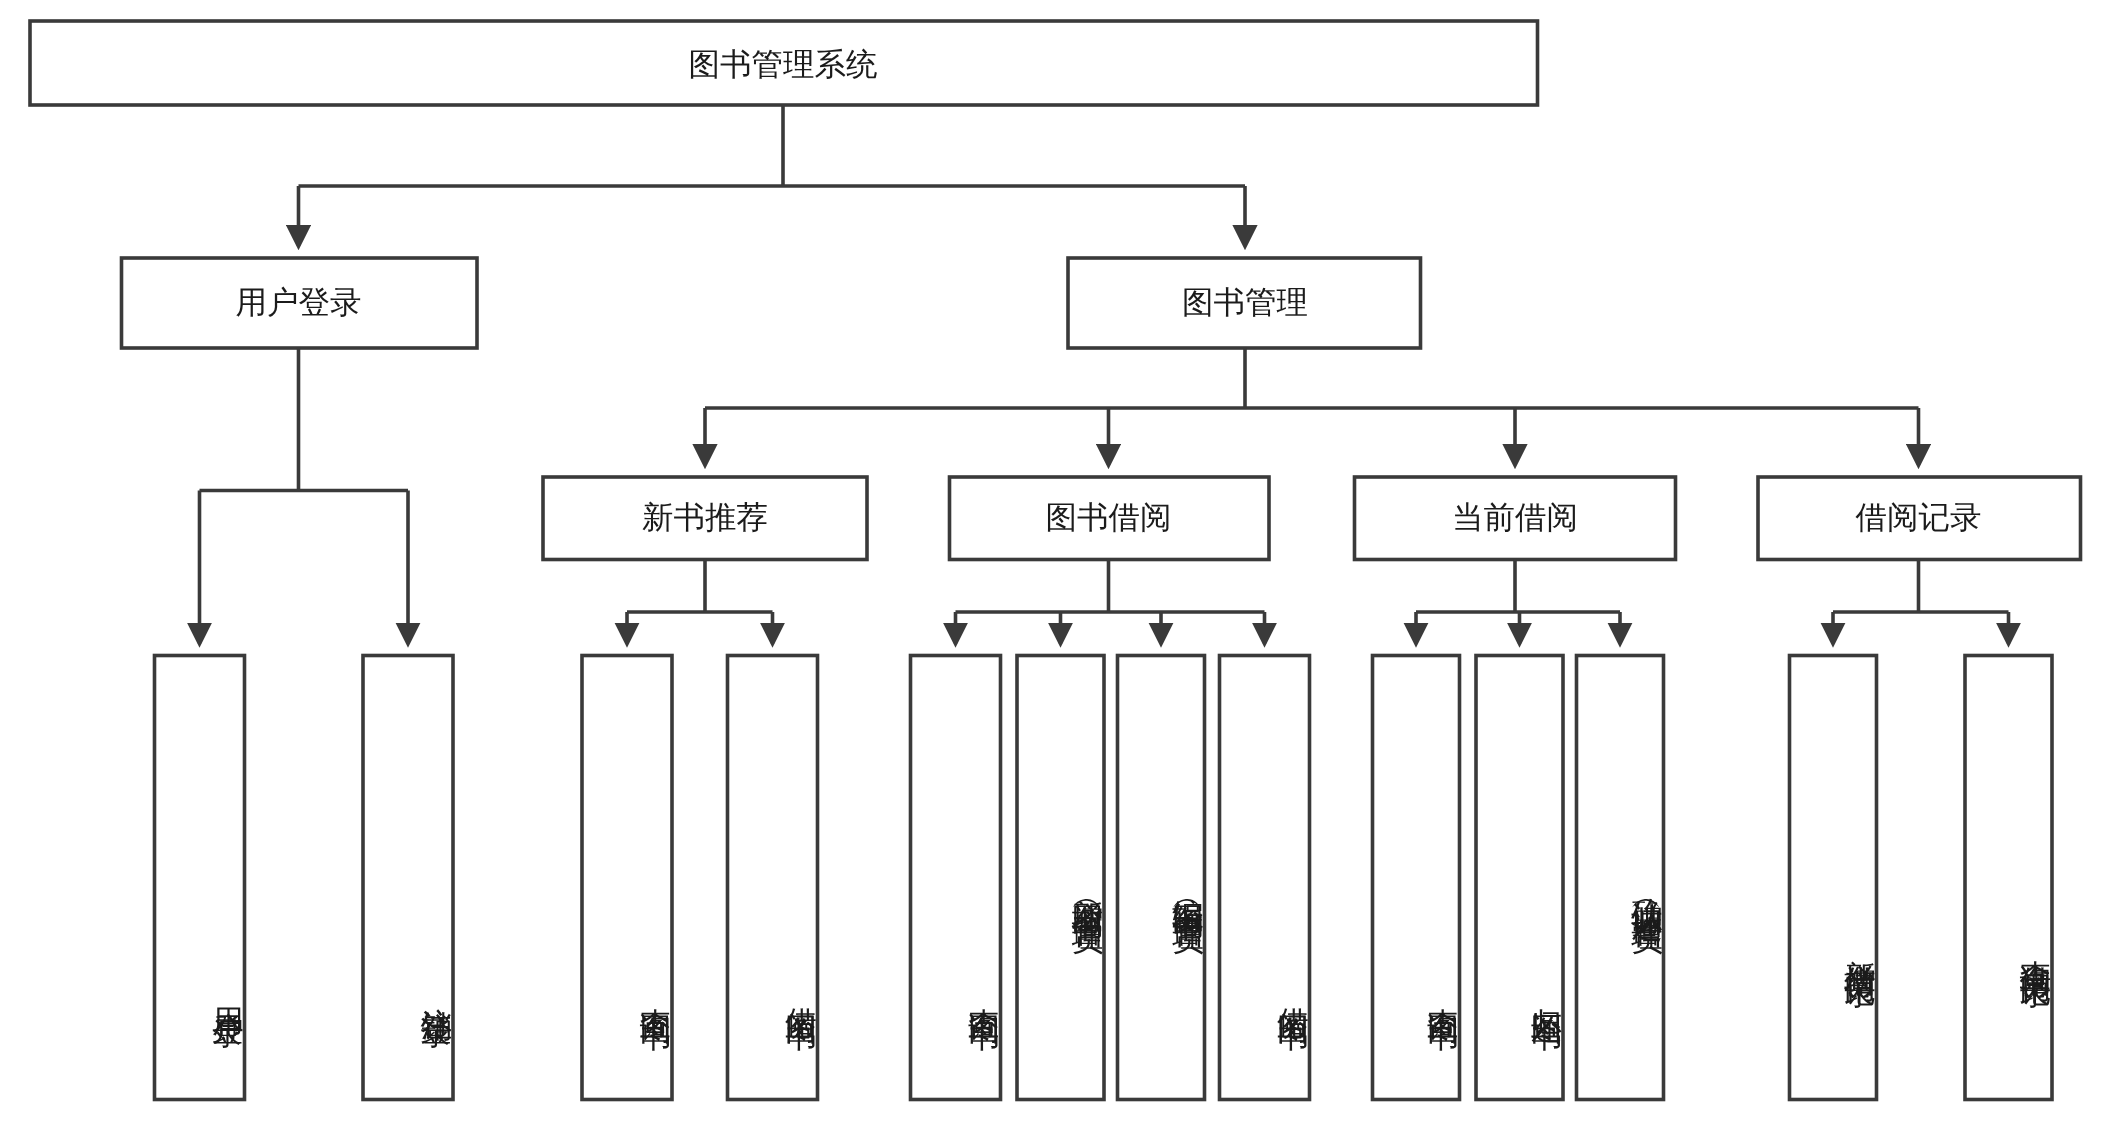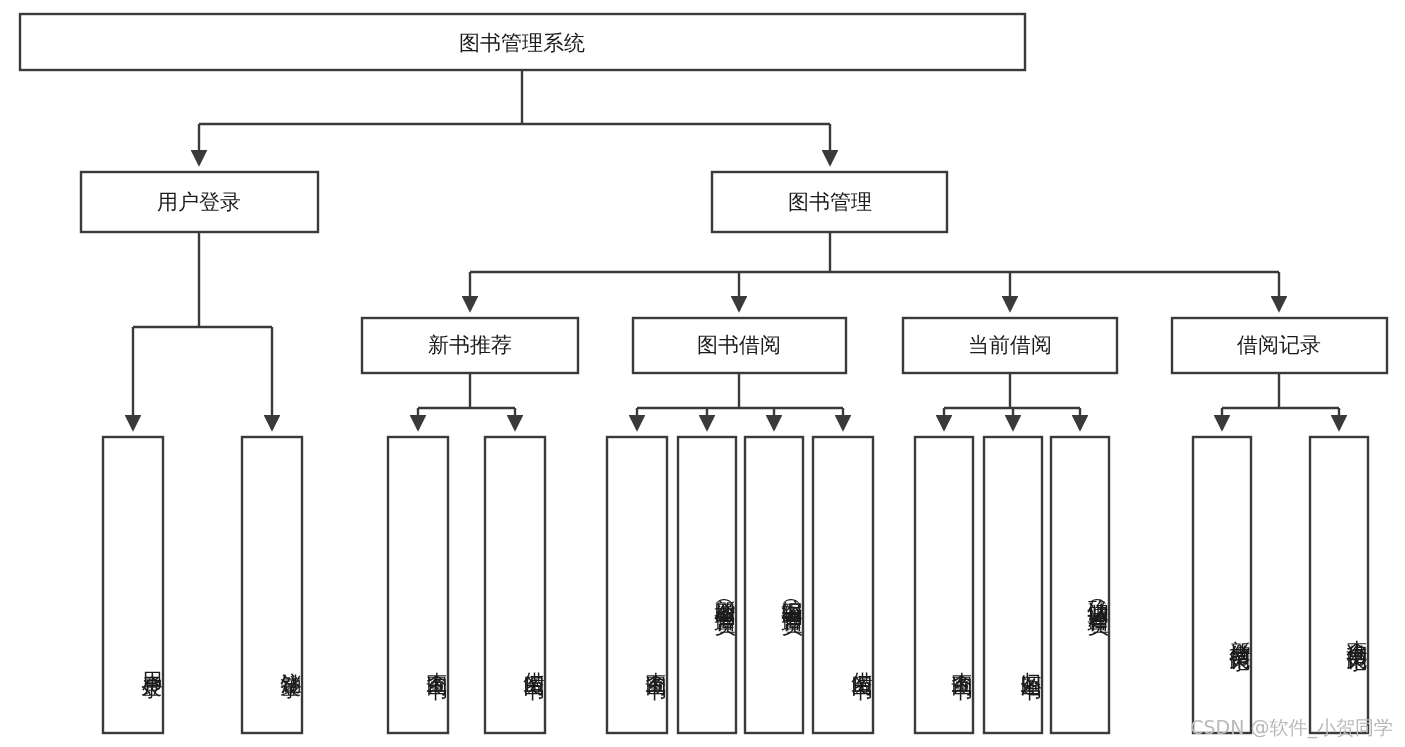--- a/index.html
+++ b/index.html
@@ -191,15 +191,14 @@
   <div class="leaf-label" style="left:607px; top:437px; width:60px; height:296px; padding-top:75px;">查询图书</div>
   <div class="leaf-label" style="left:678px; top:437px; width:58px; height:296px; padding-top:8px;">新增图书（管理员）</div>
   <div class="leaf-label" style="left:745px; top:437px; width:58px; height:296px; padding-top:8px;">编辑图书（管理员）</div>
   <div class="leaf-label" style="left:813px; top:437px; width:60px; height:296px; padding-top:75px;">借阅图书</div>
   <div class="leaf-label" style="left:915px; top:437px; width:58px; height:296px; padding-top:75px;">查询图书</div>
   <div class="leaf-label" style="left:984px; top:437px; width:58px; height:296px; padding-top:75px;">归还图书</div>
   <div class="leaf-label" style="left:1051px; top:437px; width:58px; height:296px; padding-top:8px;">确认归还（管理员）</div>
   <div class="leaf-label" style="left:1193px; top:437px; width:58px; height:296px; padding-top:45px;">新增借阅记录</div>
   <div class="leaf-label" style="left:1310px; top:437px; width:58px; height:296px; padding-top:45px;">查询借阅记录</div>
 
-  <div class="watermark">CSDN @软件_小贺同学</div>
 
 </div>
 
 </body></html>

